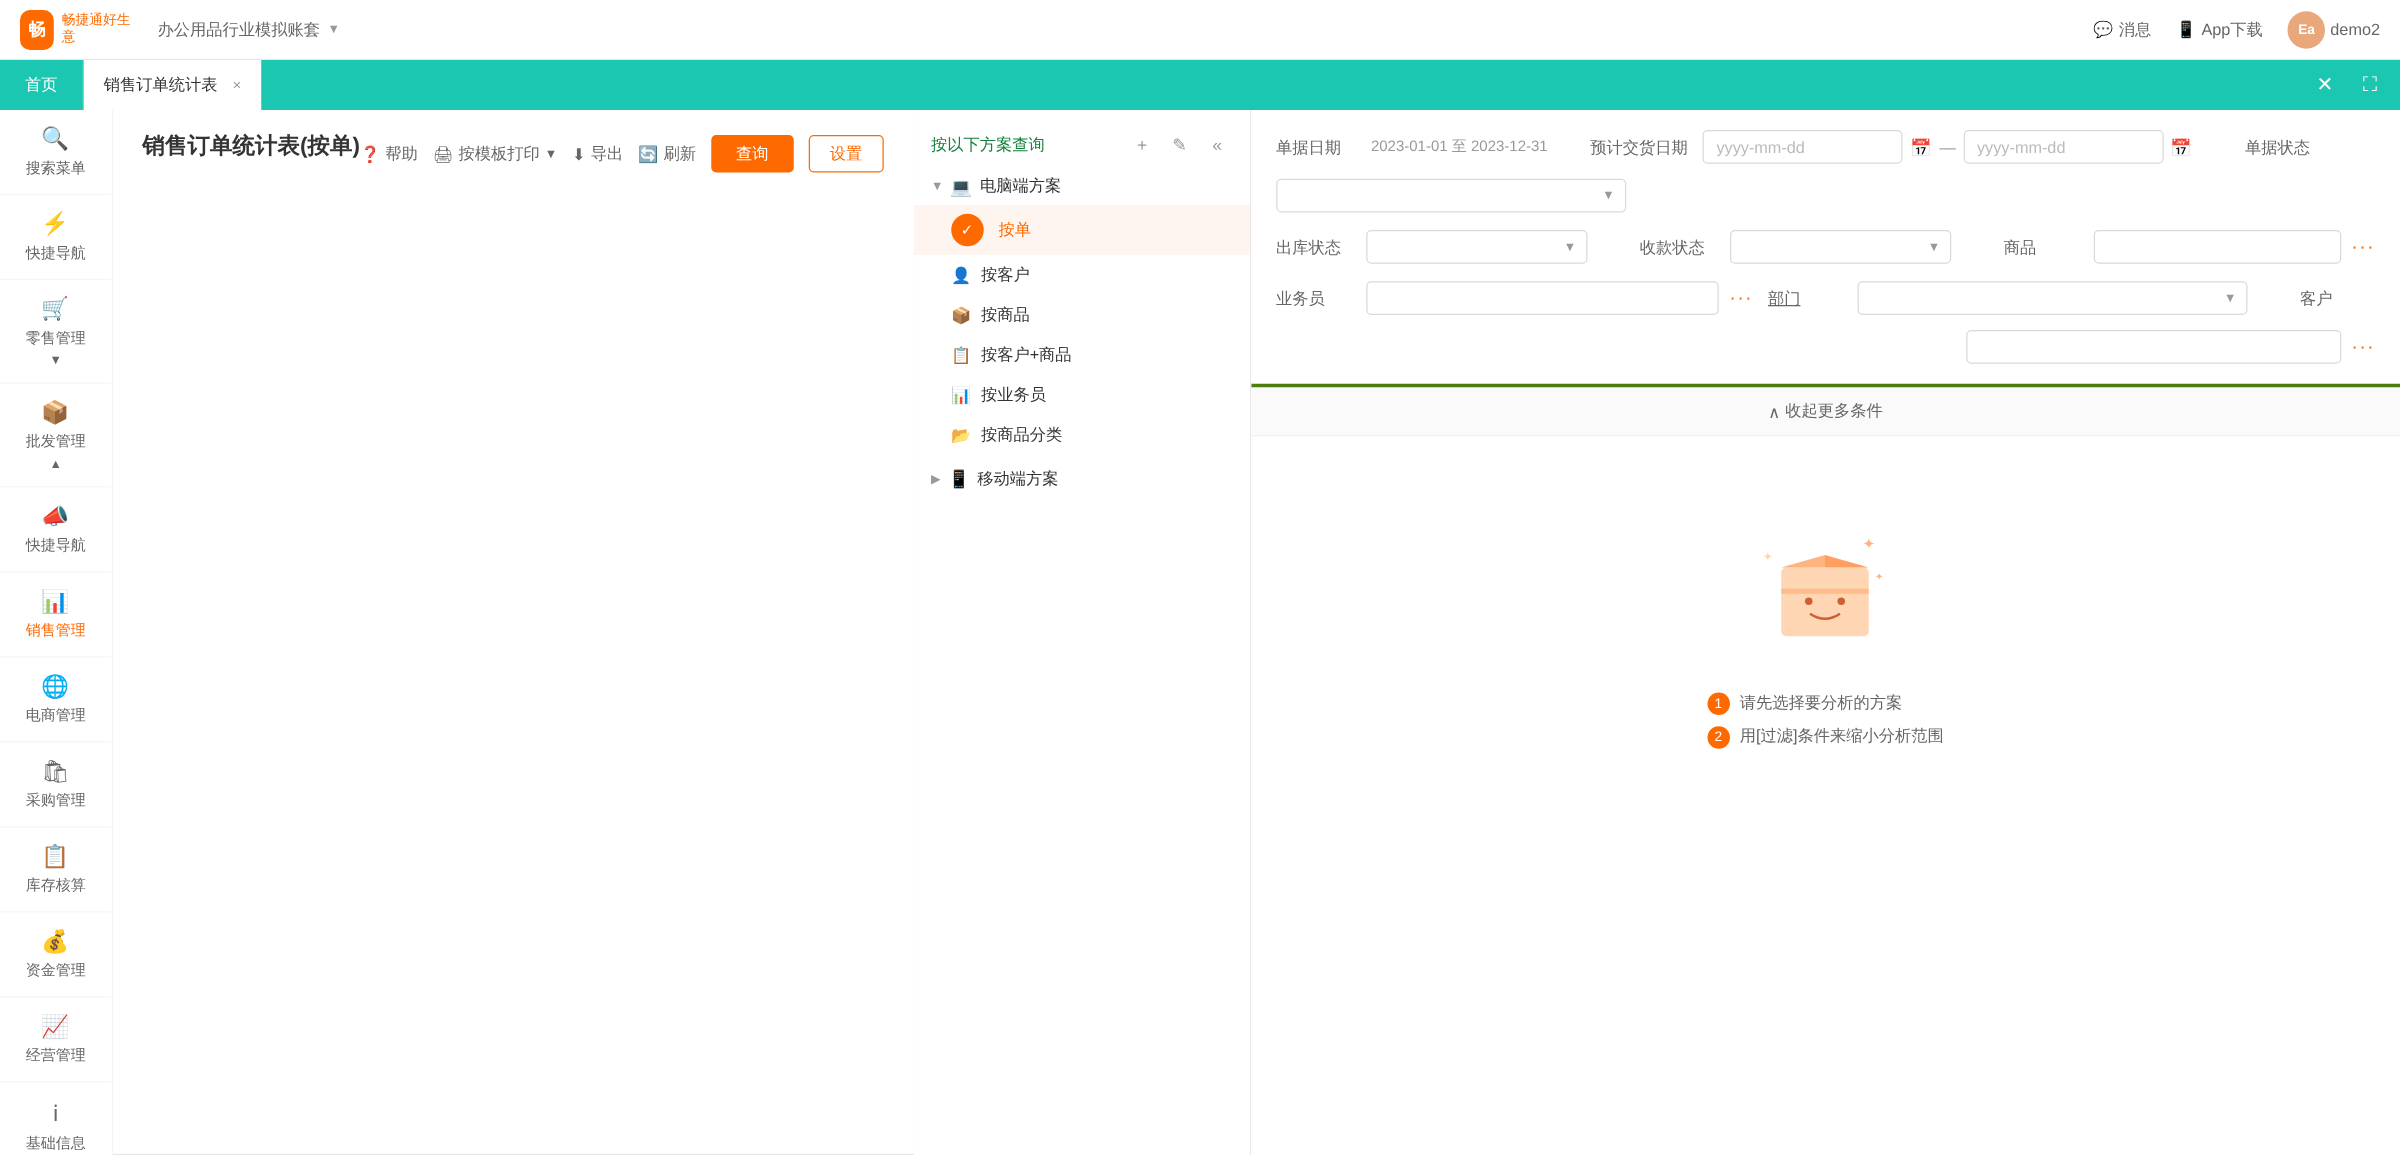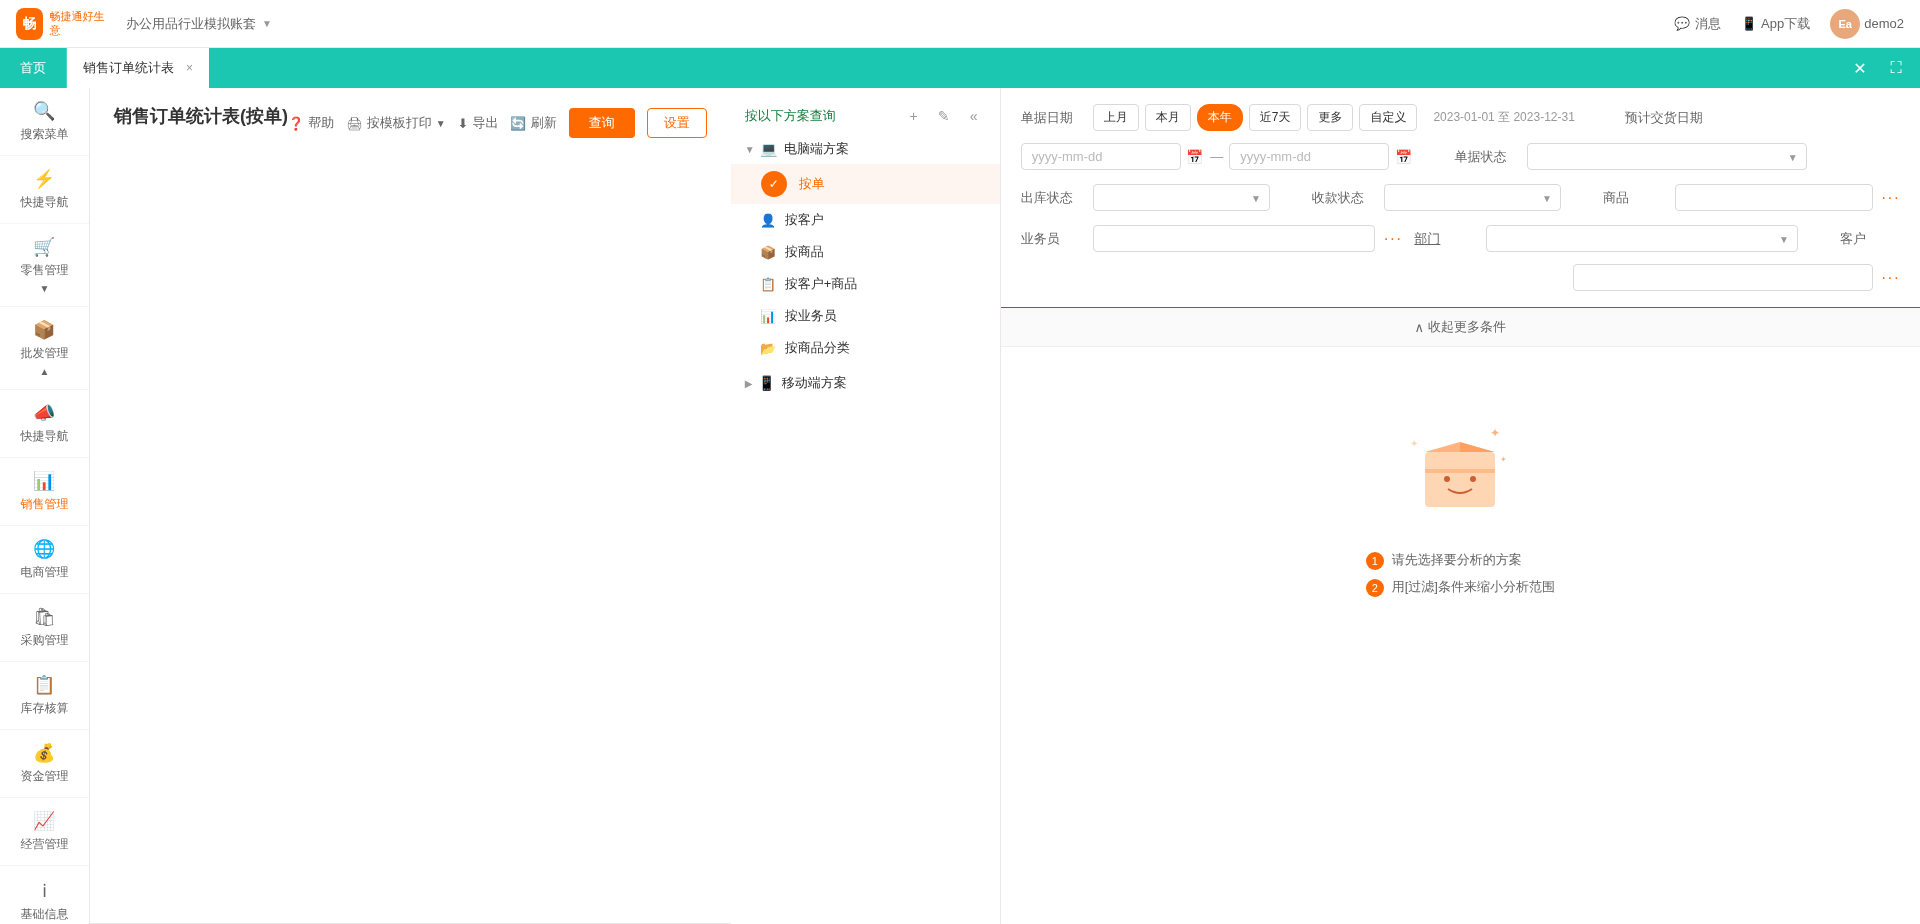--- a/index.html
+++ b/index.html
@@ -173,21 +173,21 @@
       font-size: 12px; margin-right: 4px;
     }
 
     
     .right-panel {
       flex: 1; overflow: auto; background: #fff;
     }
 
     .filter-area {
       padding: 16px 20px;
-      border-bottom: 1px solid #4d7c0f;
+      border-bottom: 3px solid #4d7c0f;
     }
     .filter-row {
       display: flex; align-items: center; gap: 12px; margin-bottom: 14px; flex-wrap: wrap;
     }
     .filter-row:last-child { margin-bottom: 0; }
     .filter-label { color: #666; font-size: 13px; min-width: 60px; flex-shrink: 0; }
     .filter-date-group {
       display: flex; align-items: center; gap: 6px; flex: 0 0 auto;
     }
     .date-btn {
@@ -455,31 +455,23 @@
         </div>
       </div>
 
       <div class="right-panel">
 
         <div class="filter-area">
 
           <div class="filter-row">
 
             <span class="filter-label">单据日期</span>
-            <div class="filter-date-group">
-              <button class="date-btn">上月</button>
-              <button class="date-btn">本月</button>
-              <button class="date-btn active">本年</button>
-              <button class="date-btn">近7天</button>
-              <button class="date-btn">更多</button>
-              <button class="date-btn">自定义</button>
-            </div>
             <span class="date-range-text">2023-01-01 至 2023-12-31</span>
 
-            <span class="filter-label" style="margin-left:38px;">预计交货日期</span>
+            <span class="filter-label" style="margin-left:22px;">预计交货日期</span>
             <div style="display:flex;align-items:center;gap:6px;">
               <input class="filter-input" style="width: 130px;" placeholder="yyyy-mm-dd">
               <span class="date-icon">📅</span>
               <span class="date-dash">—</span>
               <input class="filter-input" style="width: 130px;" placeholder="yyyy-mm-dd">
               <span class="date-icon">📅</span>
             </div>
 
             <span class="filter-label" style="margin-left:30px;">单据状态</span>
             <div class="filter-select-wrap" style="min-width:200px;flex:1;max-width:280px;">

